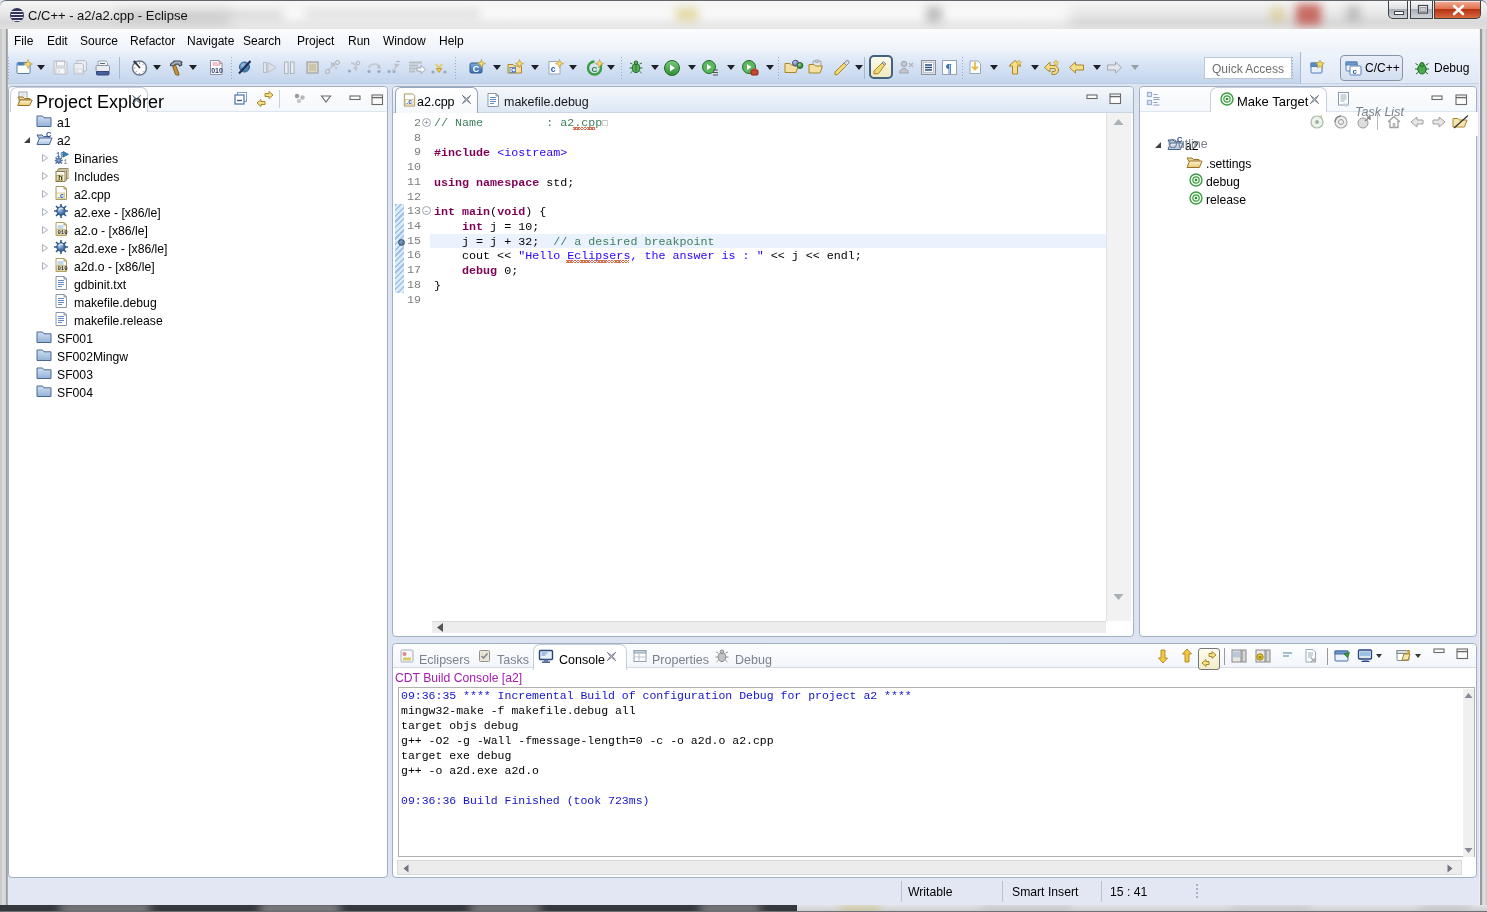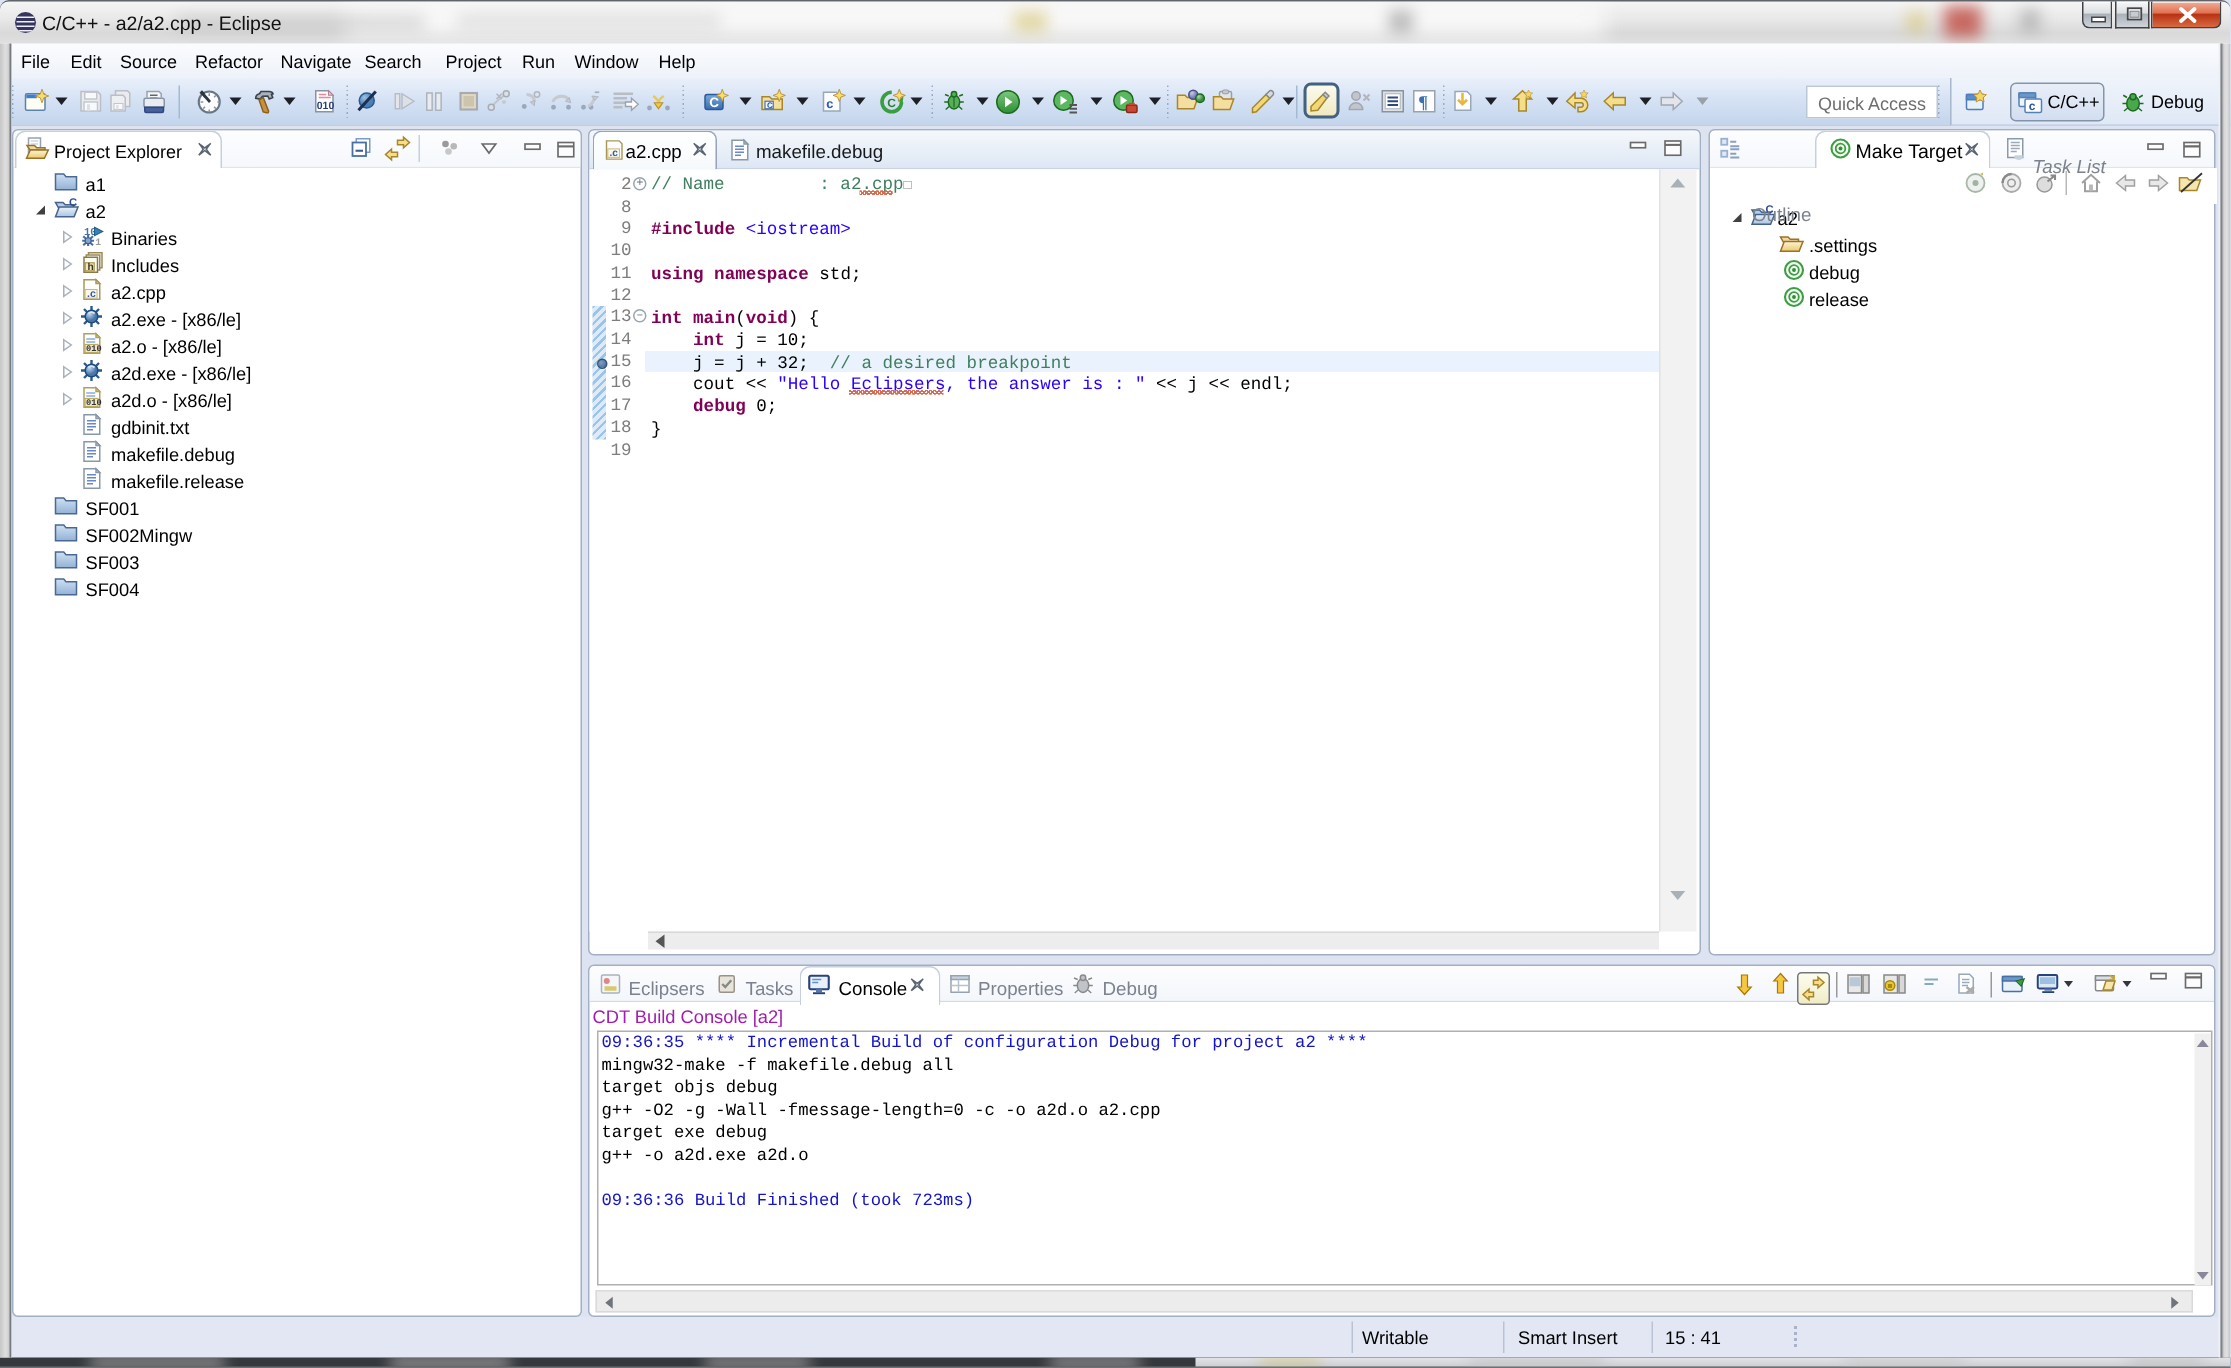--- a/index.html
+++ b/index.html
@@ -452,21 +452,21 @@
         <path d="M1 6 h5 l1.5 1.5 h5.5 v1.5 h-10z" fill="#f0d9a0" stroke="#9a7127"></path>
         <path d="M3.2 9 h12 l-2.6 5.5 h-11.9z" fill="url(#gfy2)" stroke="#9a7127"></path>
         <defs>
           <linearGradient id="gfy2" x1="0" y1="0" x2="0" y2="1">
             <stop offset="0" stop-color="#fdf4d8"></stop>
             <stop offset="1" stop-color="#edc96c"></stop>
           </linearGradient>
         </defs>
       </svg>
     </div>
-    <div style="position: absolute; left: 27px; top: 5px;"><span style="font-size:12px">Project Explorer</span></div>
+    <div style="position: absolute; left: 27px; top: 5px;"><span style="font-size:18px">Project Explorer</span></div>
     <div style="position: absolute; left: 122px; top: 7px;">
       <svg width="11" height="11" viewBox="0 0 11 11">
         <path d="M1.5 1.5 c1.5 1.5 2 1.5 4 3.2 c2-1.7 2.5-1.7 4-3.2 c-1.5 1.5-1.7 2.2-3 4 c1.3 1.8 1.5 2.2 3 4 c-1.5-1.5-2-1.5-4-3.2 c-2 1.7-2.5 1.7-4 3.2 c1.5-1.8 1.7-2.2 3-4 c-1.3-1.8-1.5-2.5-3-4z" fill="none" stroke="#5a6372" stroke-width="1"></path>
       </svg>
     </div>
     <div style="position: absolute; left: 224px; top: 4px;">
       <svg width="16" height="16" viewBox="0 0 16 16">
         <rect x="4.5" y="1.5" width="9" height="9" fill="#fff" stroke="#7a9cc8"></rect>
         <rect x="2" y="4" width="9" height="9" fill="#fff" stroke="#4a6fa5" stroke-width="1.2"></rect>
         <path d="M4 9.5 h5" stroke="#3a5f95" stroke-width="1.4"></path>

